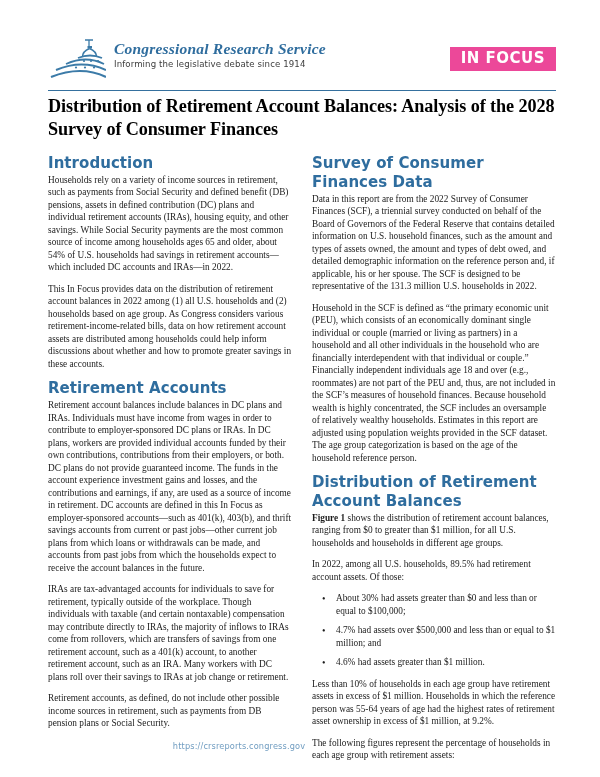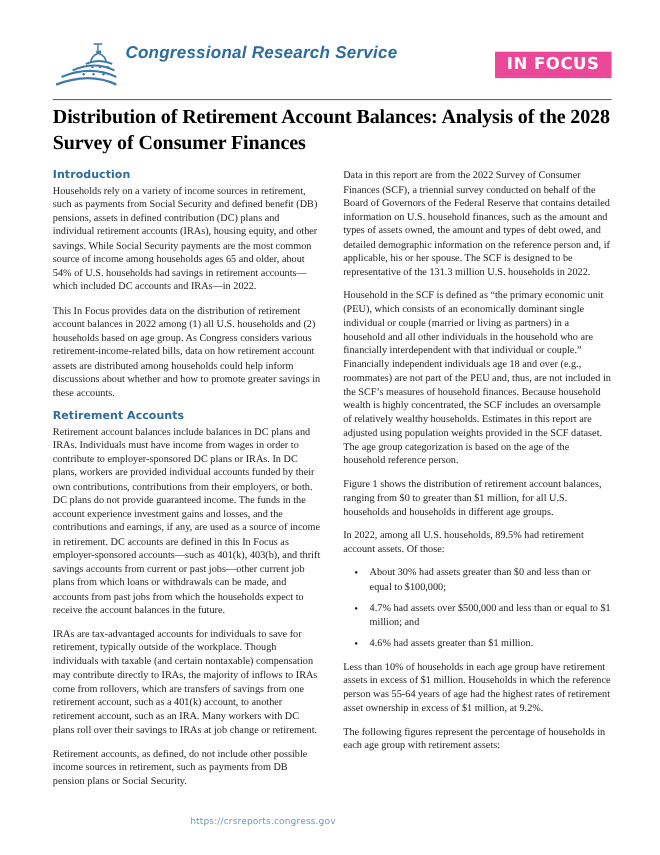--- a/index.html
+++ b/index.html
@@ -29,21 +29,21 @@
     height: 46px;
   }
   .brand {
     display: flex;
     align-items: flex-start;
     gap: 8px;
   }
   .crs-logo { width: 58px; height: 44px; flex: none; margin-top: 1px; }
   .brand-text { padding-top: 5px; }
   .brand-title {
-    font-family: Liberation Sans, sans-serif;
+    font-family: Liberation Serif, serif;
     font-style: italic;
     font-weight: bold;
     font-size: 15.5px;
     letter-spacing: 0.2px;
     color: #2f6d9e;
     line-height: 1.05;
     white-space: nowrap;
   }
   .brand-tagline {
     font-family: "DejaVu Sans", sans-serif;
@@ -90,21 +90,21 @@
   
   .columns {
     display: flex;
     gap: 20px;
     margin-top: 14px;
   }
   .col { width: 245px; }
   h2.sect {
     font-family: "DejaVu Sans", sans-serif;
     font-weight: bold;
-    font-size: 10px;
+    font-size: 15px;
     color: #2f6d9e;
     margin: 0 0 1px 0;
     letter-spacing: 0.05px;
     line-height: 1.25;
   }
   p.body {
     font-size: 9.3px;
     line-height: 1.345;
     margin: 0 0 9px 0;
     text-align: left;
@@ -126,21 +126,21 @@
   }
   ul.bullets li:last-child { margin-bottom: 0; }
   ul.bullets li::before {
     content: "\2022";
     position: absolute;
     left: -6px;
     top: -0.5px;
     font-size: 10px;
     color: #1b1b1b;
   }
-  .b { font-weight: normal; }
+  .b { font-weight: bold; }
 
   
   .footer {
     position: absolute;
     left: 0;
     bottom: 26px;
     width: 478px;
     text-align: center;
     font-family: "DejaVu Sans", sans-serif;
     font-size: 8.2px;
@@ -172,20 +172,21 @@
             <circle cx="43" cy="24" r="1.1"></circle>
             <circle cx="50" cy="24" r="1.1"></circle>
             <circle cx="28" cy="30.5" r="1.1"></circle>
             <circle cx="37" cy="30.5" r="1.1"></circle>
             <circle cx="46" cy="30.5" r="1.1"></circle>
           </g>
         </svg>
       </span>
       <div class="brand-text">
         <div class="brand-title">Congressional Research Service</div>
+        <div class="brand-tagline">Informing the legislative debate since 1914</div>
       </div>
     </div>
     <div class="infocus-badge">IN FOCUS</div>
   </div>
 
   <div class="rule"></div>
 
   <h1 class="doc-title">Distribution of Retirement Account Balances: Analysis of the 2028 Survey of Consumer Finances</h1>
 
   <div class="columns">
@@ -195,23 +196,25 @@
       <p class="body">Households rely on a variety of income sources in retirement, such as payments from Social Security and defined benefit (DB) pensions, assets in defined contribution (DC) plans and individual retirement accounts (IRAs), housing equity, and other savings. While Social Security payments are the most common source of income among households ages 65 and older, about 54% of U.S. households had savings in retirement accounts—which included DC accounts and IRAs—in 2022.</p>
       <p class="body">This In Focus provides data on the distribution of retirement account balances in 2022 among (1) all U.S. households and (2) households based on age group. As Congress considers various retirement-income-related bills, data on how retirement account assets are distributed among households could help inform discussions about whether and how to promote greater savings in these accounts.</p>
 
       <h2 class="sect">Retirement Accounts</h2>
       <p class="body">Retirement account balances include balances in DC plans and IRAs. Individuals must have income from wages in order to contribute to employer-sponsored DC plans or IRAs. In DC plans, workers are provided individual accounts funded by their own contributions, contributions from their employers, or both. DC plans do not provide guaranteed income. The funds in the account experience investment gains and losses, and the contributions and earnings, if any, are used as a source of income in retirement. DC accounts are defined in this In Focus as employer-sponsored accounts—such as 401(k), 403(b), and thrift savings accounts from current or past jobs—other current job plans from which loans or withdrawals can be made, and accounts from past jobs from which the households expect to receive the account balances in the future.</p>
       <p class="body">IRAs are tax-advantaged accounts for individuals to save for retirement, typically outside of the workplace. Though individuals with taxable (and certain nontaxable) compensation may contribute directly to IRAs, the majority of inflows to IRAs come from rollovers, which are transfers of savings from one retirement account, such as a 401(k) account, to another retirement account, such as an IRA. Many workers with DC plans roll over their savings to IRAs at job change or retirement.</p>
       <p class="body">Retirement accounts, as defined, do not include other possible income sources in retirement, such as payments from DB pension plans or Social Security.</p>
     </div>
 
     <div class="col">
+      <h2 class="sect">Survey of Consumer Finances Data</h2>
       <p class="body">Data in this report are from the 2022 Survey of Consumer Finances (SCF), a triennial survey conducted on behalf of the Board of Governors of the Federal Reserve that contains detailed information on U.S. household finances, such as the amount and types of assets owned, the amount and types of debt owed, and detailed demographic information on the reference person and, if applicable, his or her spouse. The SCF is designed to be representative of the 131.3 million U.S. households in 2022.</p>
       <p class="body">Household in the SCF is defined as “the primary economic unit (PEU), which consists of an economically dominant single individual or couple (married or living as partners) in a household and all other individuals in the household who are financially interdependent with that individual or couple.” Financially independent individuals age 18 and over (e.g., roommates) are not part of the PEU and, thus, are not included in the SCF’s measures of household finances. Because household wealth is highly concentrated, the SCF includes an oversample of relatively wealthy households. Estimates in this report are adjusted using population weights provided in the SCF dataset. The age group categorization is based on the age of the household reference person.</p>
 
+      <h2 class="sect">Distribution of Retirement Account Balances</h2>
       <p class="body"><span class="b">Figure 1</span><span> shows the distribution of retirement account balances, ranging from $0 to greater than $1 million, for all U.S. households and households in different age groups.</span></p>
       <p class="body">In 2022, among all U.S. households, 89.5% had retirement account assets. Of those:</p>
 
       <ul class="bullets">
         <li>About 30% had assets greater than $0 and less than or equal to $100,000;</li>
         <li>4.7% had assets over $500,000 and less than or equal to $1 million; and</li>
         <li>4.6% had assets greater than $1 million.</li>
       </ul>
 
       <p class="body">Less than 10% of households in each age group have retirement assets in excess of $1 million. Households in which the reference person was 55-64 years of age had the highest rates of retirement asset ownership in excess of $1 million, at 9.2%.</p>

